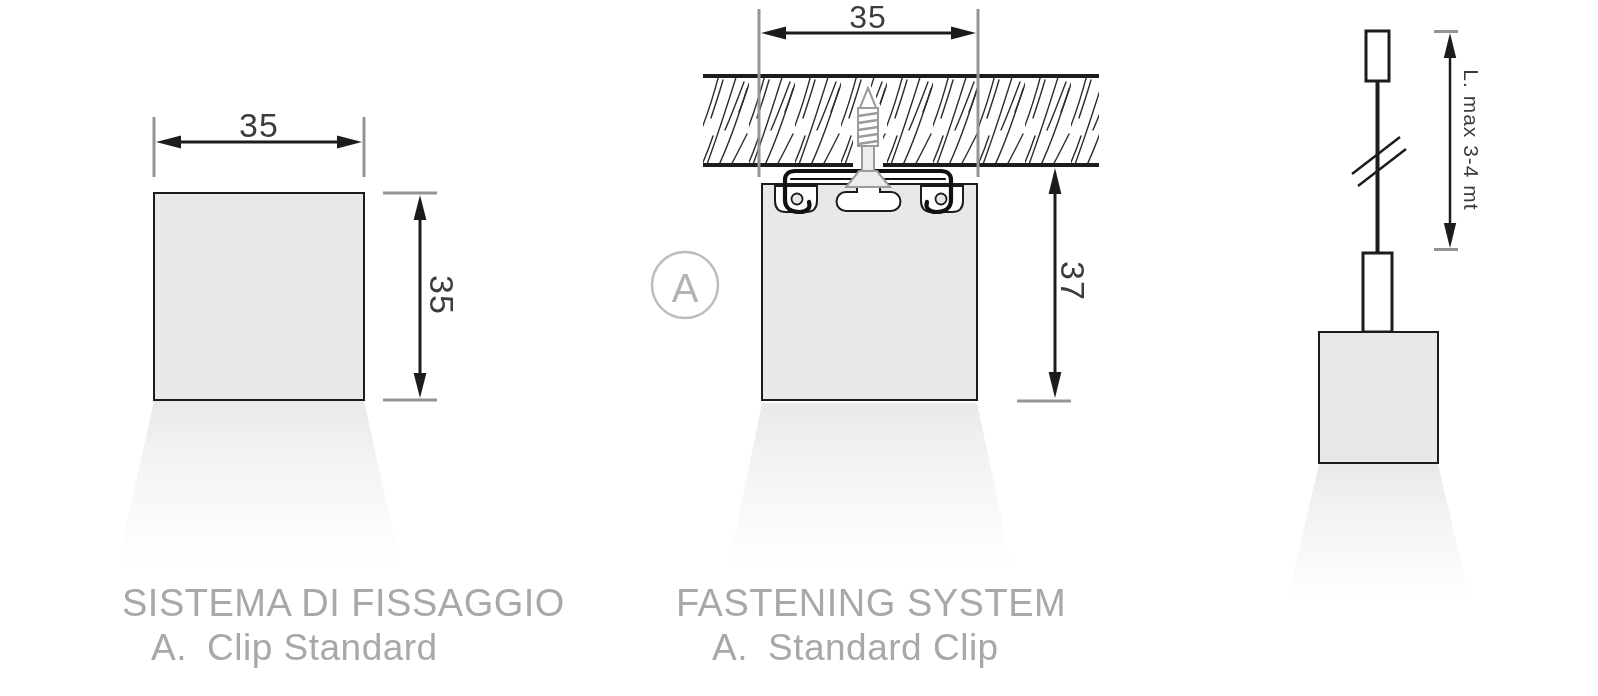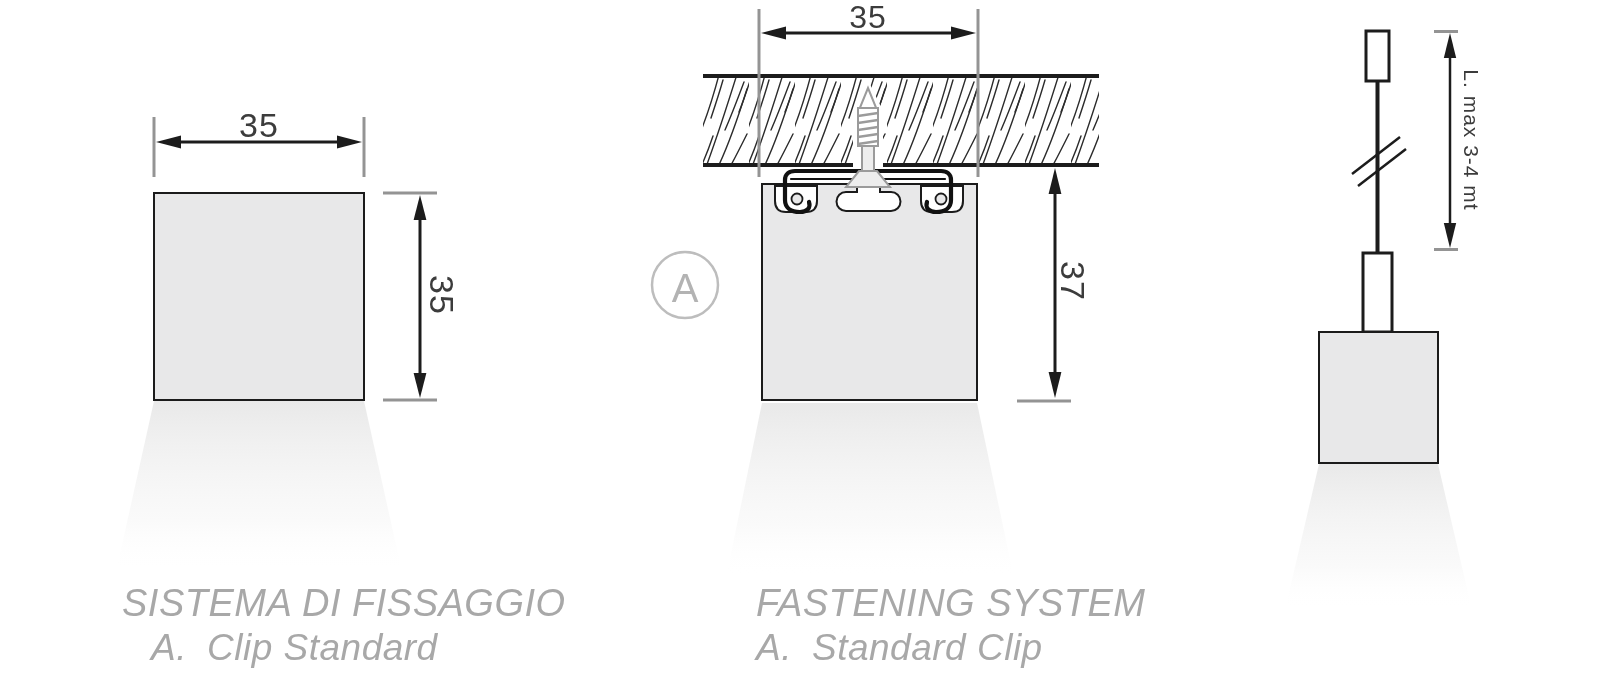--- a/index.html
+++ b/index.html
@@ -21,29 +21,28 @@
     font-family:"Liberation Sans", sans-serif;
     font-weight:300;
     fill:#b3b3b3;
   }
   .caption-line{
     position:absolute;
     color:#a8a8a8;
     font-weight:300;
     white-space:nowrap;
     letter-spacing:0.5px;
-    font-style:italic;
   }
   .cap-title{font-size:38px;line-height:38px;}
   .cap-item{font-size:37px;line-height:37px;}
   .cap-item .letter{display:inline-block;width:56px;}
   .it-title{left:122px;top:584px;}
   .it-item{left:122px;top:629px;margin-left:29px;}
-  .en-title{left:756px;top:584px;}
-  .en-item{left:712px;top:629px;margin-left:44px;}
+  .en-title{left:676px;top:584px;}
+  .en-item{left:712px;top:629px;}
 </style>
 </head>
 <body>
 
 <div class="canvas">
 
   <svg class="drawing" width="1598" height="696" viewBox="0 0 1598 696">
     <defs>
       <linearGradient id="beam" x1="0" y1="0" x2="0" y2="1">
         <stop offset="0" stop-color="#e9e9e9"></stop>

